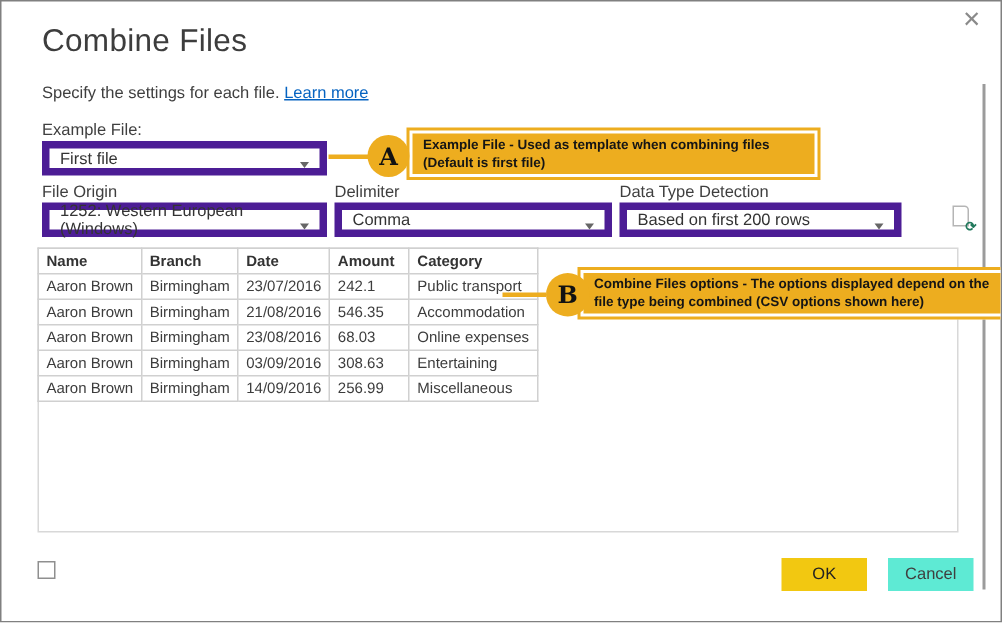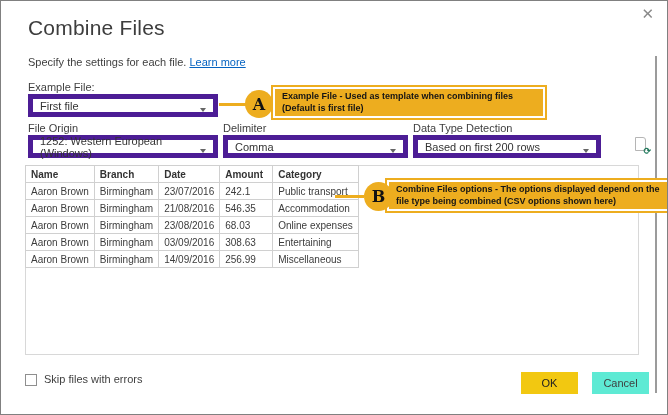--- a/index.html
+++ b/index.html
@@ -206,18 +206,17 @@
   <div class="c-circle" style="left:363px; top:181px; width:29px; height:29px; font-size:16px;">
     <span>B</span>
   </div>
   <div class="c-box" style="left:384px; top:177px; width:300px;">
     <div class="c-inner">Combine Files options - The options displayed depend on the file type being combined (CSV options shown here)</div>
   </div>
 
   <div class="scrollbar-line"></div>
 
   <div class="chk"></div>
-  <div class="chk-label">Skip files with errors</div>
 
   <div class="btn btn-ok">OK</div>
   <div class="btn btn-cancel">Cancel</div>
 
 </div>
 
 </body></html>

